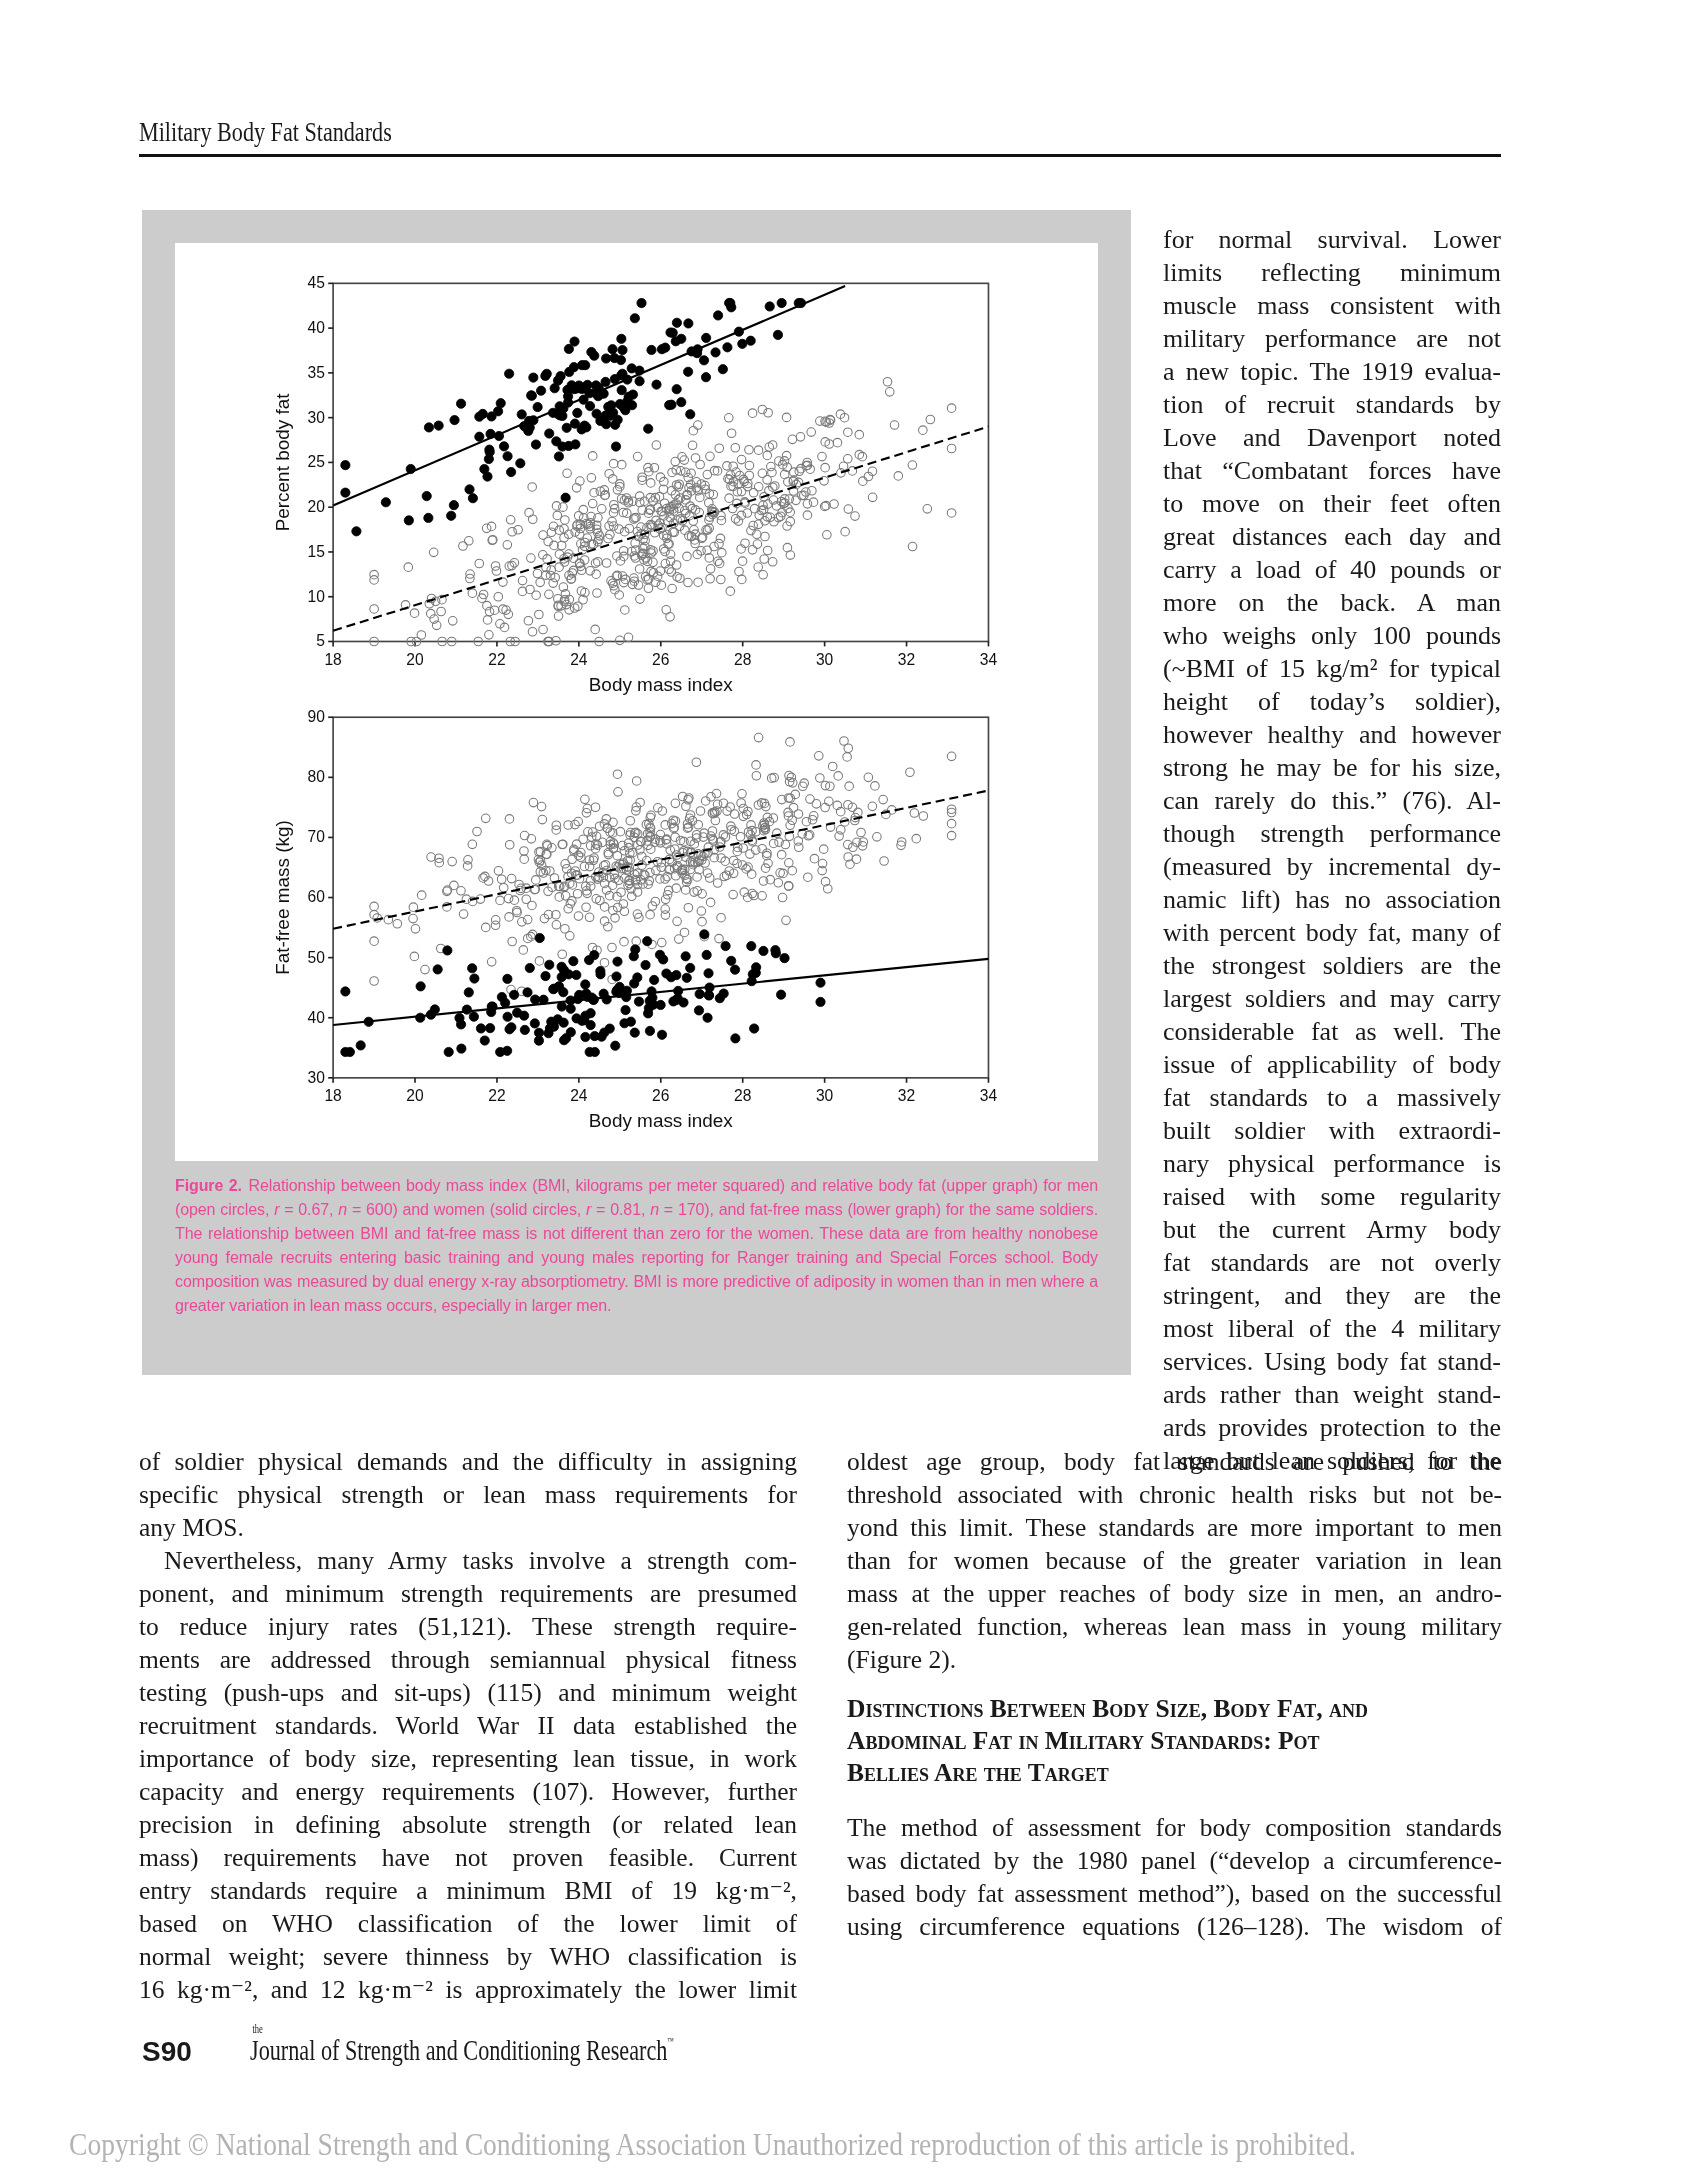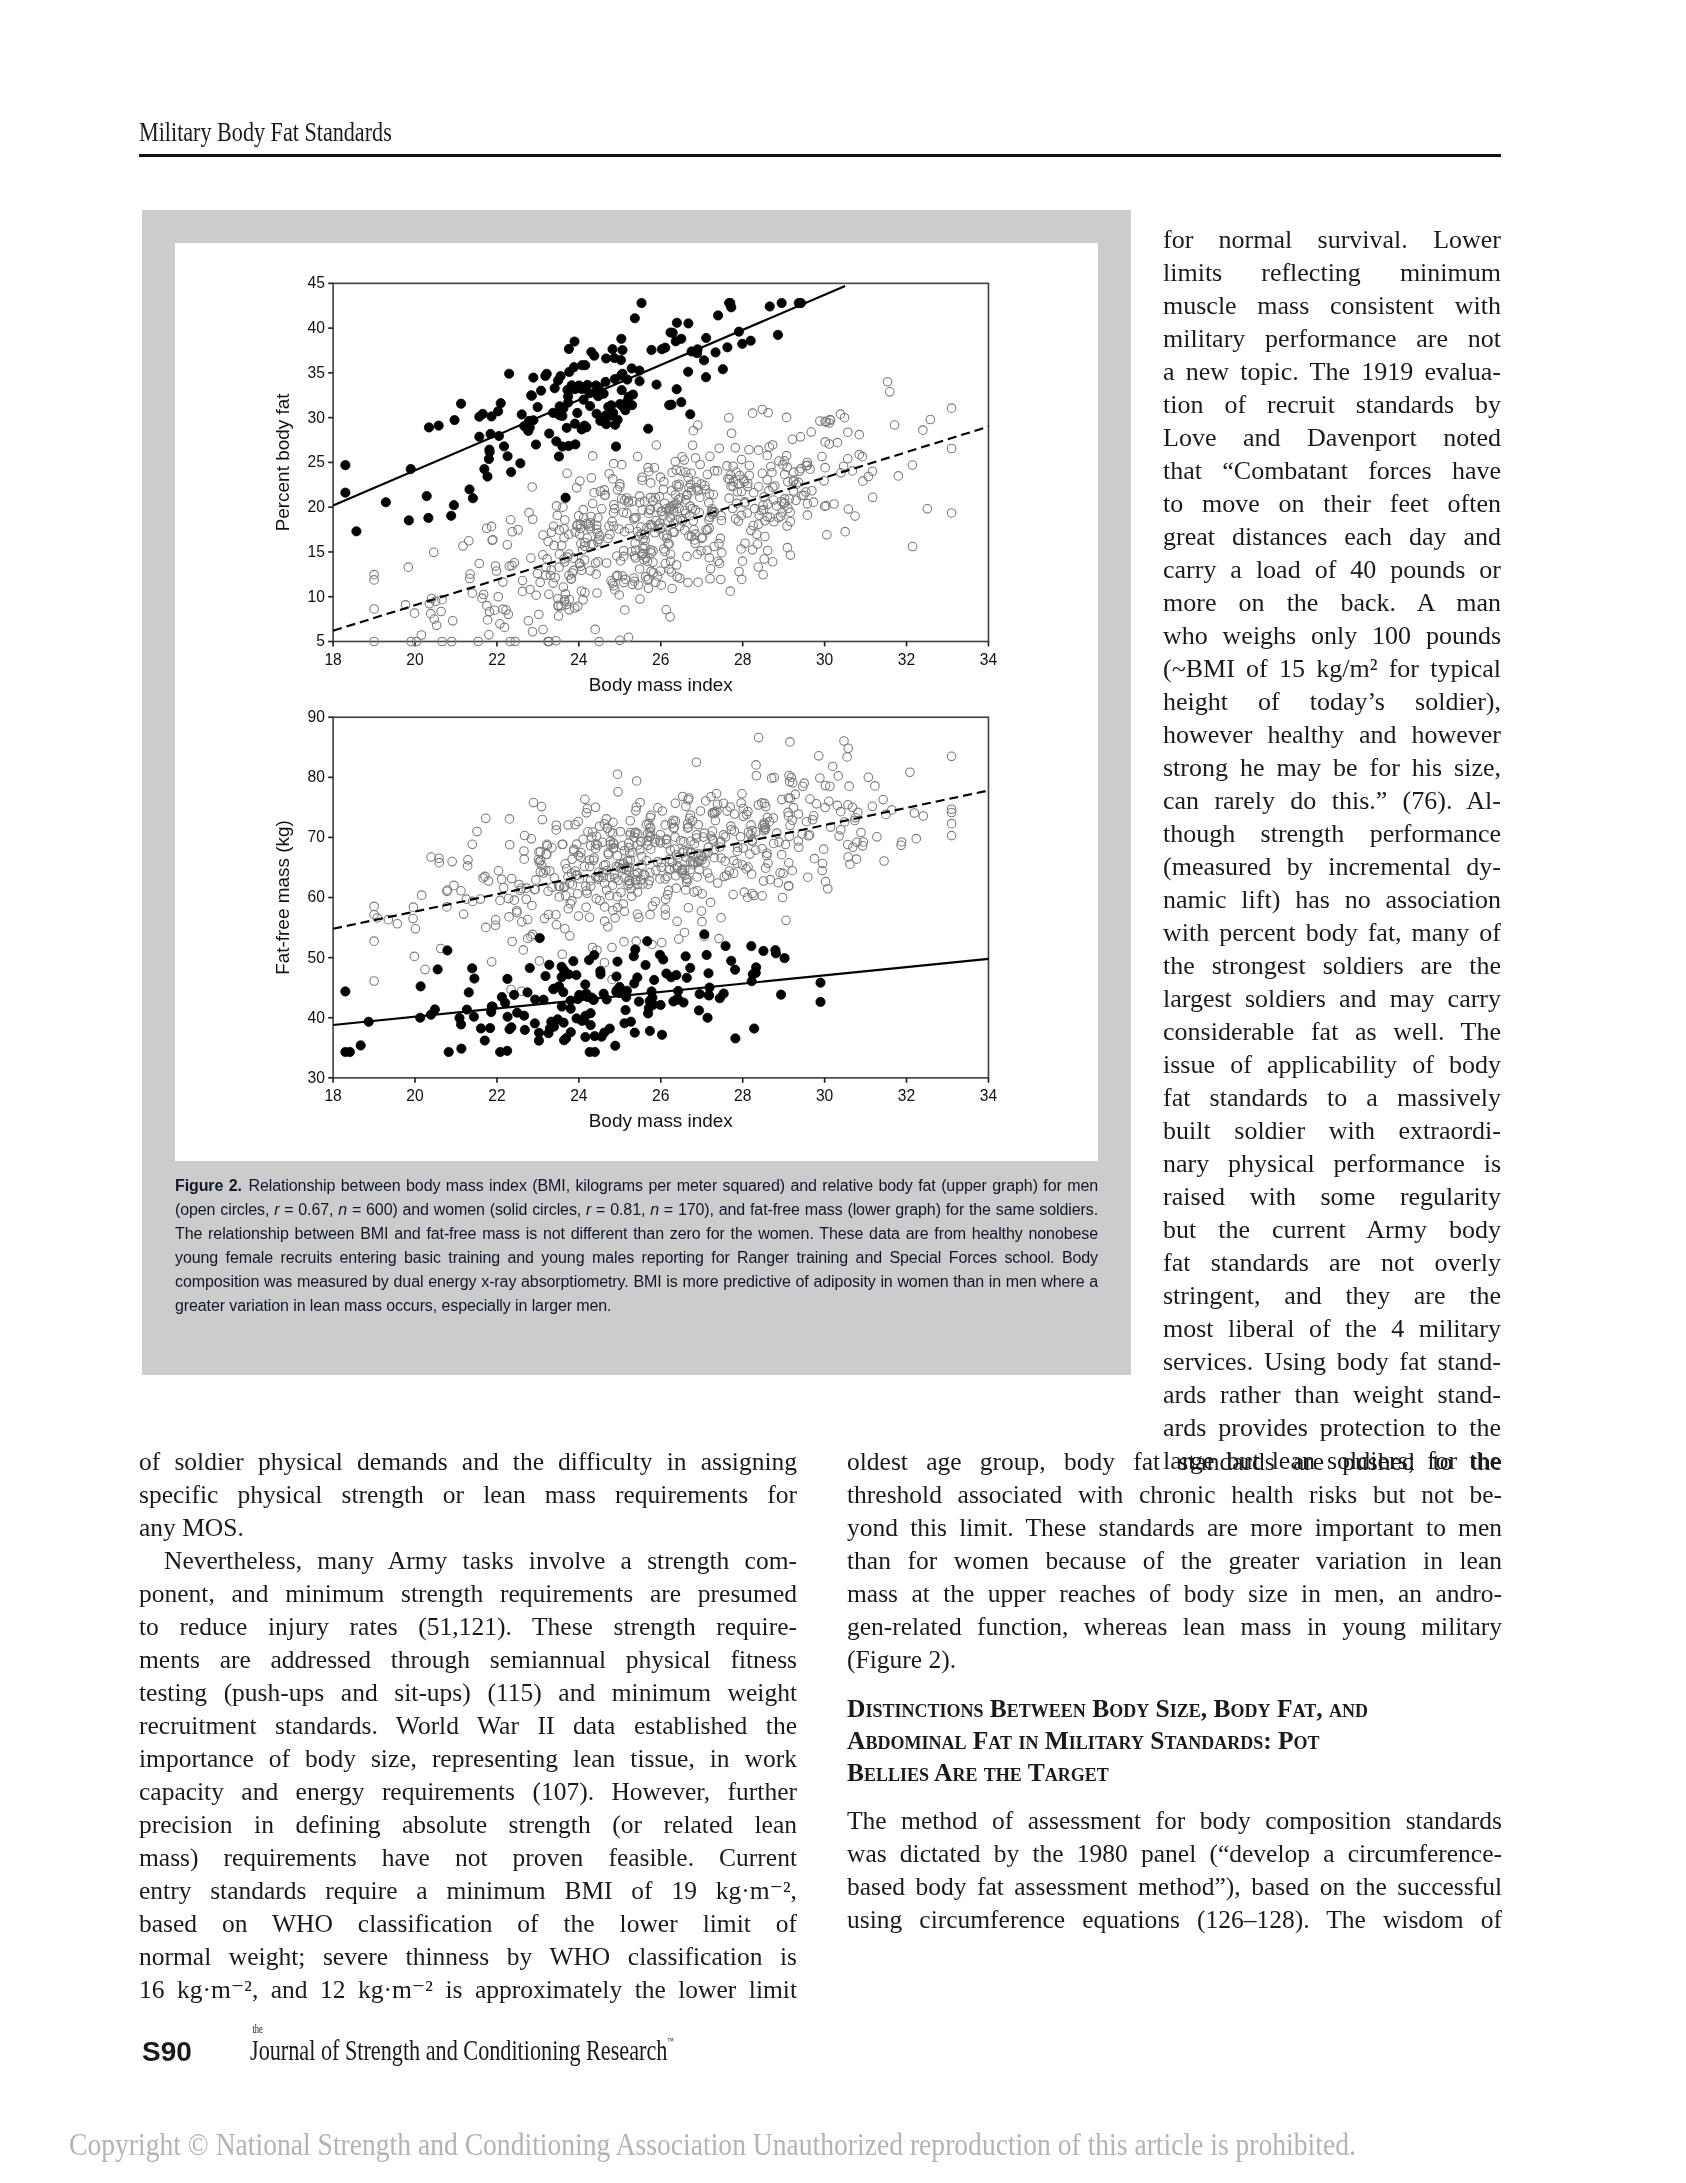--- a/index.html
+++ b/index.html
@@ -5,31 +5,31 @@
   html, body { margin:0; padding:0; background:#ffffff; }
   body { width:1687px; height:2183px; position:relative; overflow:hidden; font-family:"Liberation Serif", "DejaVu Serif", serif; color:#1a1a1a; }
   .abs { position:absolute; }
   .running-head { left:139px; top:117px; font-size:27px; letter-spacing:0px; transform:scaleX(0.82); transform-origin:left top; white-space:nowrap; }
   .head-rule { left:139px; top:154px; width:1362px; height:3.3px; background:#111; }
 
   .figure-box { left:142px; top:210px; width:989px; height:1165px; background:#cccccc; }
   .figure-panel { left:175px; top:243px; width:923px; height:918px; background:#ffffff; }
   .chart-svg { left:175px; top:243px; width:923px; height:918px; }
 
-  .caption { left:175px; top:1174px; width:923px; font-family:"Liberation Sans", "DejaVu Sans", sans-serif; font-size:16px; line-height:24px; text-align:justify; color:#0f172a; letter-spacing:-0.1px; }
+  .caption { left:175px; top:1174px; width:923px; font-family:"Liberation Sans", "DejaVu Sans", sans-serif; font-size:16px; line-height:24px; text-align:justify; color:#ec4899; letter-spacing:-0.1px; }
   .caption .fig-label { font-weight:bold; margin-right:6.6px; }
   .caption i { font-style:italic; }
 
   .col { font-size:26px; line-height:33px; text-align:justify; hyphens:manual; }
   .right-col { left:1163px; top:198px; width:338px;margin-top:25px; }
   .bl-col { left:139px; top:1445px; width:658px; font-size:25.5px; }
   .br-col { left:847px; top:1445px; width:655px; font-size:25.5px; }
   .line { display:block; text-align:justify; text-align-last:justify; white-space:nowrap; overflow:visible; }
   .line.last { text-align-last:left; }
-  .section-head { font-weight:bold; font-variant:small-caps; font-size:25.5px; line-height:32px; margin-top:16.5px; margin-bottom:15px; text-align:left; }
+  .section-head { font-weight:bold; font-variant:small-caps; font-size:25.5px; line-height:32px; margin-top:16.5px; margin-bottom:22px; text-align:left; }
 
   .footer-page { left:142px; top:2036px; font-family:"Liberation Sans", "DejaVu Sans", sans-serif; font-weight:bold; font-size:28px; }
   .footer-journal { left:250px; top:2033px; font-size:30px; transform:scaleX(0.74); transform-origin:left top; white-space:nowrap; }
   .footer-journal .the { position:absolute; left:3.3px; top:-10px; font-size:11.5px; }
   .footer-journal .tm { font-size:9px; vertical-align:top; position:relative; top:3.3px; }
   .copyright { left:69px; top:2127px; font-size:31px; color:#b3b3b3; white-space:nowrap; transform:scaleX(0.89); transform-origin:left top; }
 </style>
 </head>
 <body>
 

